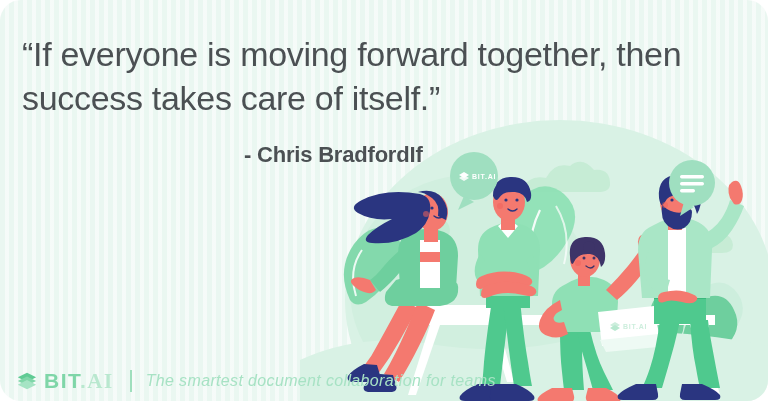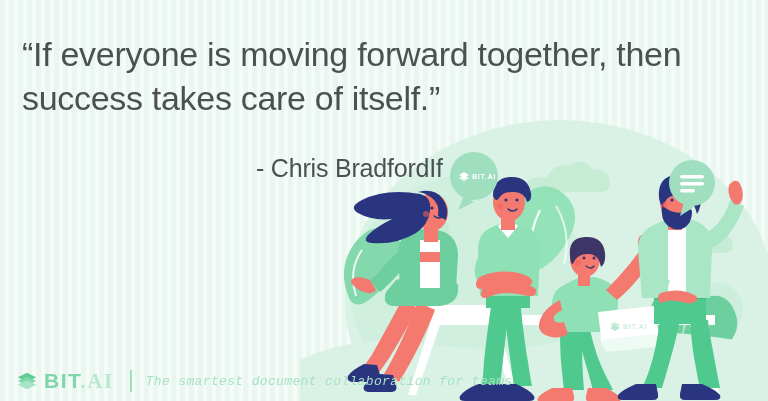--- a/index.html
+++ b/index.html
@@ -18,20 +18,21 @@
     height: 401px;
     overflow: hidden;
     background: #eaf7f1;
     background-image: repeating-linear-gradient(
       to right,
       rgba(255,255,255,0.0) 0px,
       rgba(255,255,255,0.0) 5px,
       rgba(255,255,255,0.55) 5px,
       rgba(255,255,255,0.55) 9px
     );
+    border-radius: 21px;
   }
 
   .bg-svg, .art-svg {
     position: absolute;
     top: 0;
     left: 0;
     width: 768px;
     height: 401px;
     pointer-events: none;
   }
@@ -48,26 +49,26 @@
     margin: 0;
     font-family: "Liberation Sans", sans-serif;
     font-size: 34px;
     line-height: 44px;
     font-weight: 400;
     letter-spacing: -0.3px;
     color: #4b5053;
     white-space: pre-line;
   }
   .attribution {
-    margin: 12px;
+    margin: 0;
     padding-top: 22px;
     padding-left: 222px;
     font-family: "Liberation Sans", sans-serif;
-    font-size: 25px;
-    font-weight: 400;
+    font-size: 22px;
+    font-weight: 700;
     letter-spacing: -0.2px;
     color: #4b5053;
   }
 
   
   .footer {
     position: absolute;
     left: 16px;
     bottom: 9px;
     display: flex;
@@ -91,22 +92,22 @@
   .brand-dot { color: #b9e8cf; }
   .brand-ai  { color: #b9e8cf; font-family: Liberation Serif, serif; }
   .brand-sep {
     width: 2px;
     height: 22px;
     background: #9fdfbd;
     margin: 0 14px 0 16px;
     flex: 0 0 auto;
   }
   .tagline {
-    font-family: Liberation Mono, monospace;
-    font-size: 13px;
+    font-family: Liberation Sans, sans-serif;
+    font-size: 16px;
     font-style: italic;
     letter-spacing: 0.35px;
     color: #a7e2c4;
     line-height: 1;
   }
 </style>
 </head>
 <body>
 
 <div class="card">

